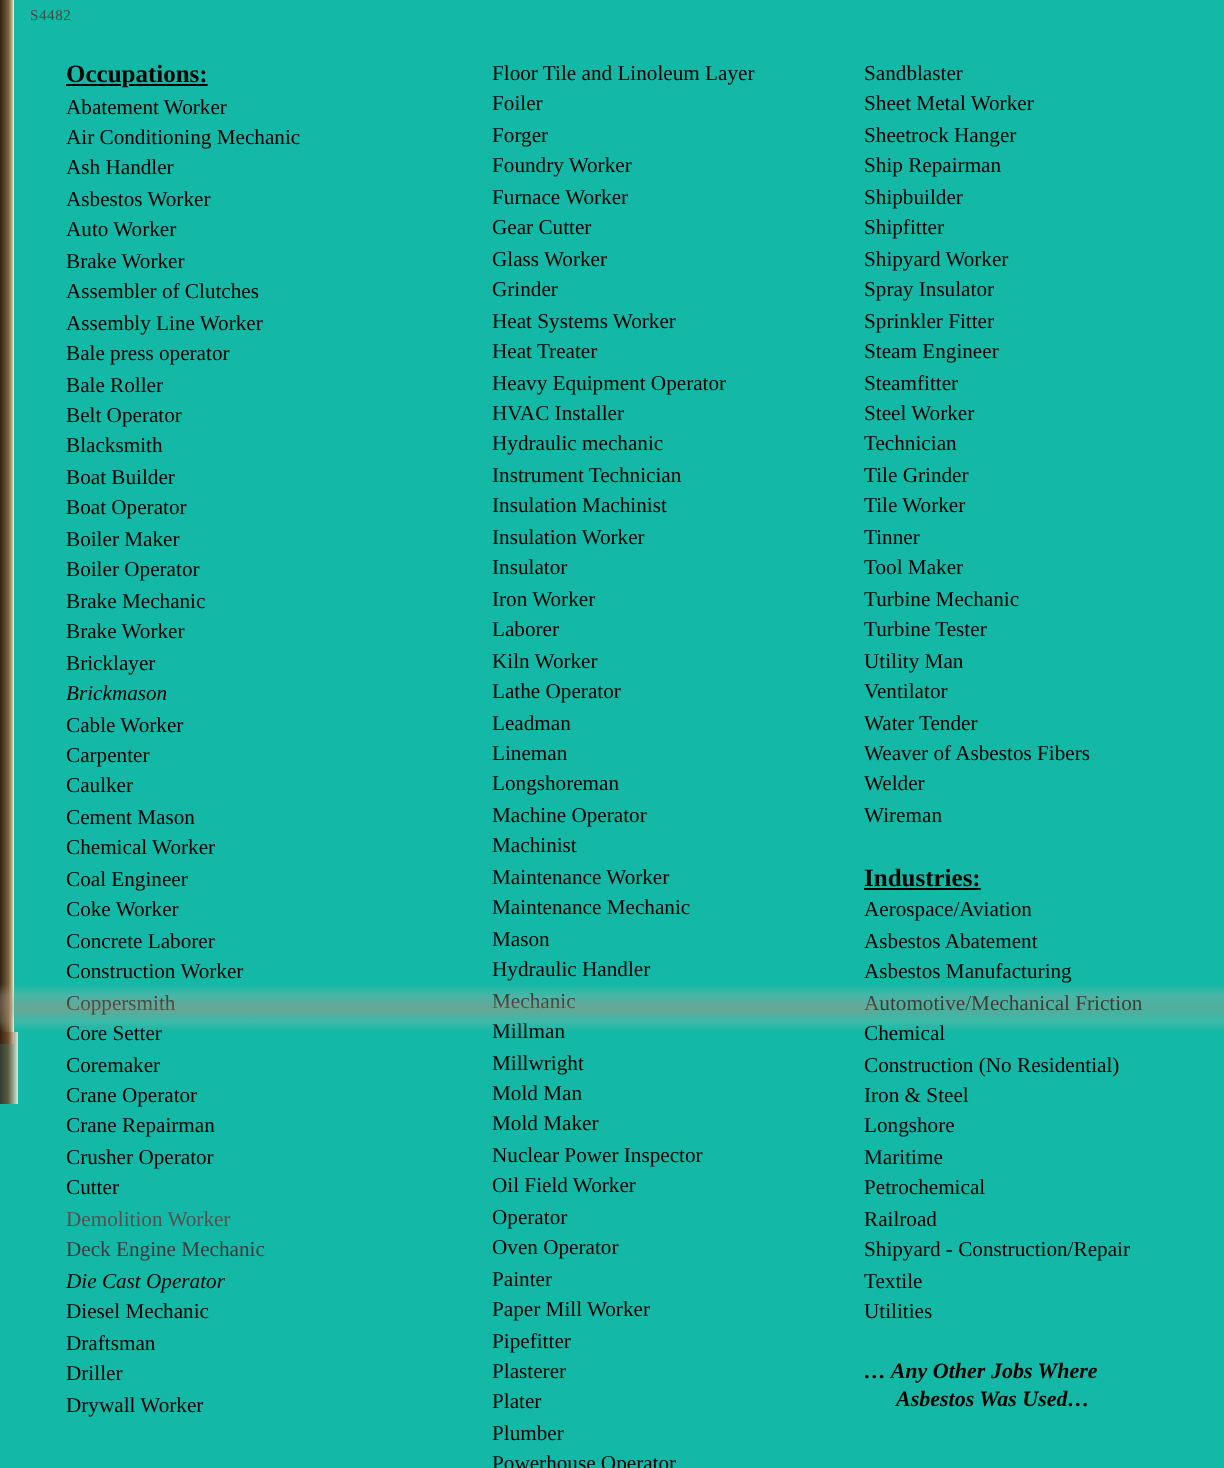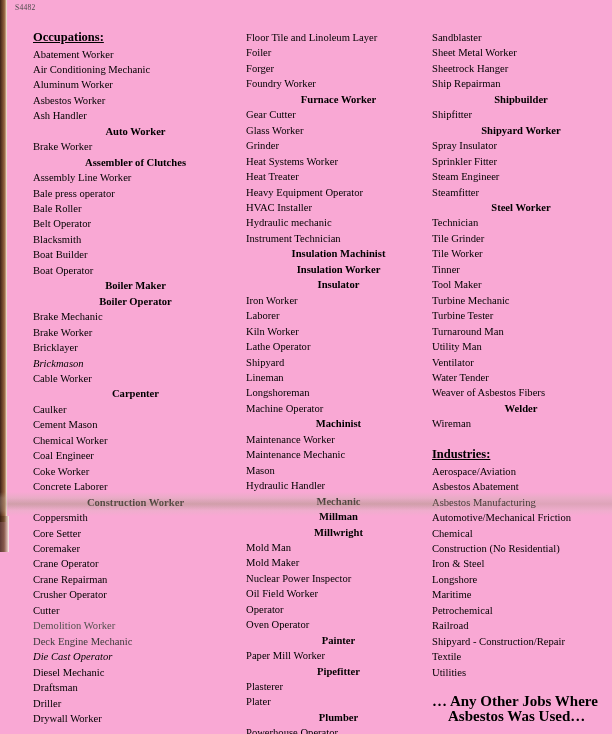--- a/index.html
+++ b/index.html
@@ -8,21 +8,21 @@
     background: #ffffff;
   }
   body {
     font-family: "Liberation Serif", "DejaVu Serif", serif;
     color: #000000;
   }
   #page {
     position: relative;
     width: 612px;
     height: 734px;
-    background: #f9a8d4;
+    background: #14b8a6;
     overflow: hidden;
   }
   
   .scan-edge {
     position: absolute;
     left: 0;
     top: 0;
     width: 7px;
     height: 522px;
     background: linear-gradient(to right,
@@ -99,30 +99,31 @@
     text-decoration: underline;
     line-height: 15.5px;
     margin-bottom: 1px;
     white-space: nowrap;
   }
   .entry {
     font-size: 10.6px;
     line-height: 15.45px;
     white-space: nowrap;
   }
-  .entry.bold { font-weight: bold; text-align: center; }
+  .entry.bold { font-weight: normal; }
   .entry.italic { font-style: italic; }
   .entry.faded { color: #3b3b3b; }
   .entry.faded2 { color: #555150; }
 
   .spacer-block { height: 15.45px; }
 
   .tagline {
-    font-size: 15px;
+    font-size: 11px;
     font-weight: bold;
+    font-style: italic;
     line-height: 14.5px;
     white-space: nowrap;
   }
   .tagline .cont { padding-left: 16px; display: block; }
   .tagline-gap { height: 14px; }
 </style>
 </head>
 <body>
 
 <div id="page">
@@ -130,23 +131,22 @@
   <div class="scan-edge"></div>
   <div class="scan-edge-2"></div>
 
   <div class="doc-id">S4482</div>
 
   <div class="columns">
     <div class="col" id="col-1">
         <div class="section-head">Occupations:</div>
         <div class="entry">Abatement Worker</div>
         <div class="entry">Air Conditioning Mechanic</div>
-        <div class="entry">Aluminum Worker</div>
+        <div class="entry">Ash Handler</div>
         <div class="entry">Asbestos Worker</div>
-        <div class="entry">Ash Handler</div>
         <div class="entry bold">Auto Worker</div>
         <div class="entry">Brake Worker</div>
         <div class="entry bold">Assembler of Clutches</div>
         <div class="entry">Assembly Line Worker</div>
         <div class="entry">Bale press operator</div>
         <div class="entry">Bale Roller</div>
         <div class="entry">Belt Operator</div>
         <div class="entry">Blacksmith</div>
         <div class="entry">Boat Builder</div>
         <div class="entry">Boat Operator</div>
@@ -195,21 +195,21 @@
         <div class="entry">HVAC Installer</div>
         <div class="entry">Hydraulic mechanic</div>
         <div class="entry">Instrument Technician</div>
         <div class="entry bold">Insulation Machinist</div>
         <div class="entry bold">Insulation Worker</div>
         <div class="entry bold">Insulator</div>
         <div class="entry">Iron Worker</div>
         <div class="entry">Laborer</div>
         <div class="entry">Kiln Worker</div>
         <div class="entry">Lathe Operator</div>
-        <div class="entry">Shipyard</div>
+        <div class="entry">Leadman</div>
         <div class="entry">Lineman</div>
         <div class="entry">Longshoreman</div>
         <div class="entry">Machine Operator</div>
         <div class="entry bold">Machinist</div>
         <div class="entry">Maintenance Worker</div>
         <div class="entry">Maintenance Mechanic</div>
         <div class="entry">Mason</div>
         <div class="entry">Hydraulic Handler</div>
         <div class="entry bold">Mechanic</div>
         <div class="entry bold">Millman</div>
@@ -241,21 +241,20 @@
         <div class="entry">Steam Engineer</div>
         <div class="entry">Steamfitter</div>
         <div class="entry bold">Steel Worker</div>
         <div class="entry">Technician</div>
         <div class="entry">Tile Grinder</div>
         <div class="entry">Tile Worker</div>
         <div class="entry">Tinner</div>
         <div class="entry">Tool Maker</div>
         <div class="entry">Turbine Mechanic</div>
         <div class="entry">Turbine Tester</div>
-        <div class="entry">Turnaround Man</div>
         <div class="entry">Utility Man</div>
         <div class="entry">Ventilator</div>
         <div class="entry">Water Tender</div>
         <div class="entry">Weaver of Asbestos Fibers</div>
         <div class="entry bold">Welder</div>
         <div class="entry">Wireman</div>
         <div class="spacer-block"></div>
         <div class="section-head">Industries:</div>
         <div class="entry">Aerospace/Aviation</div>
         <div class="entry">Asbestos Abatement</div>

